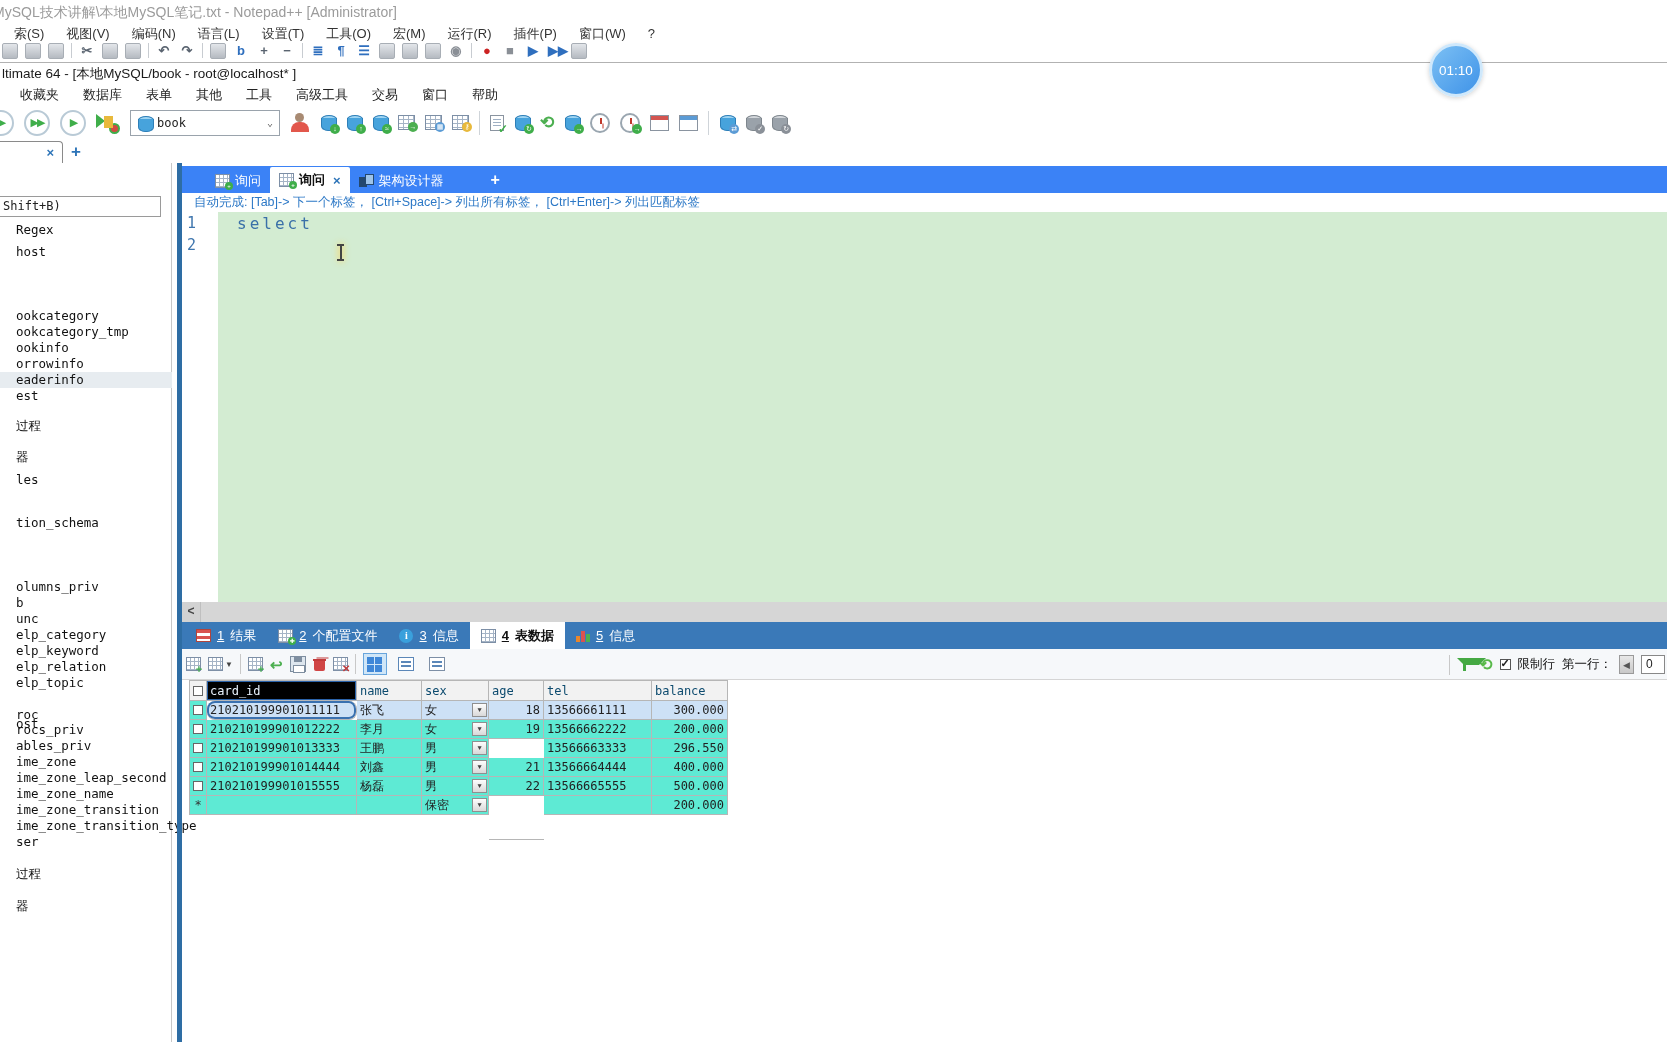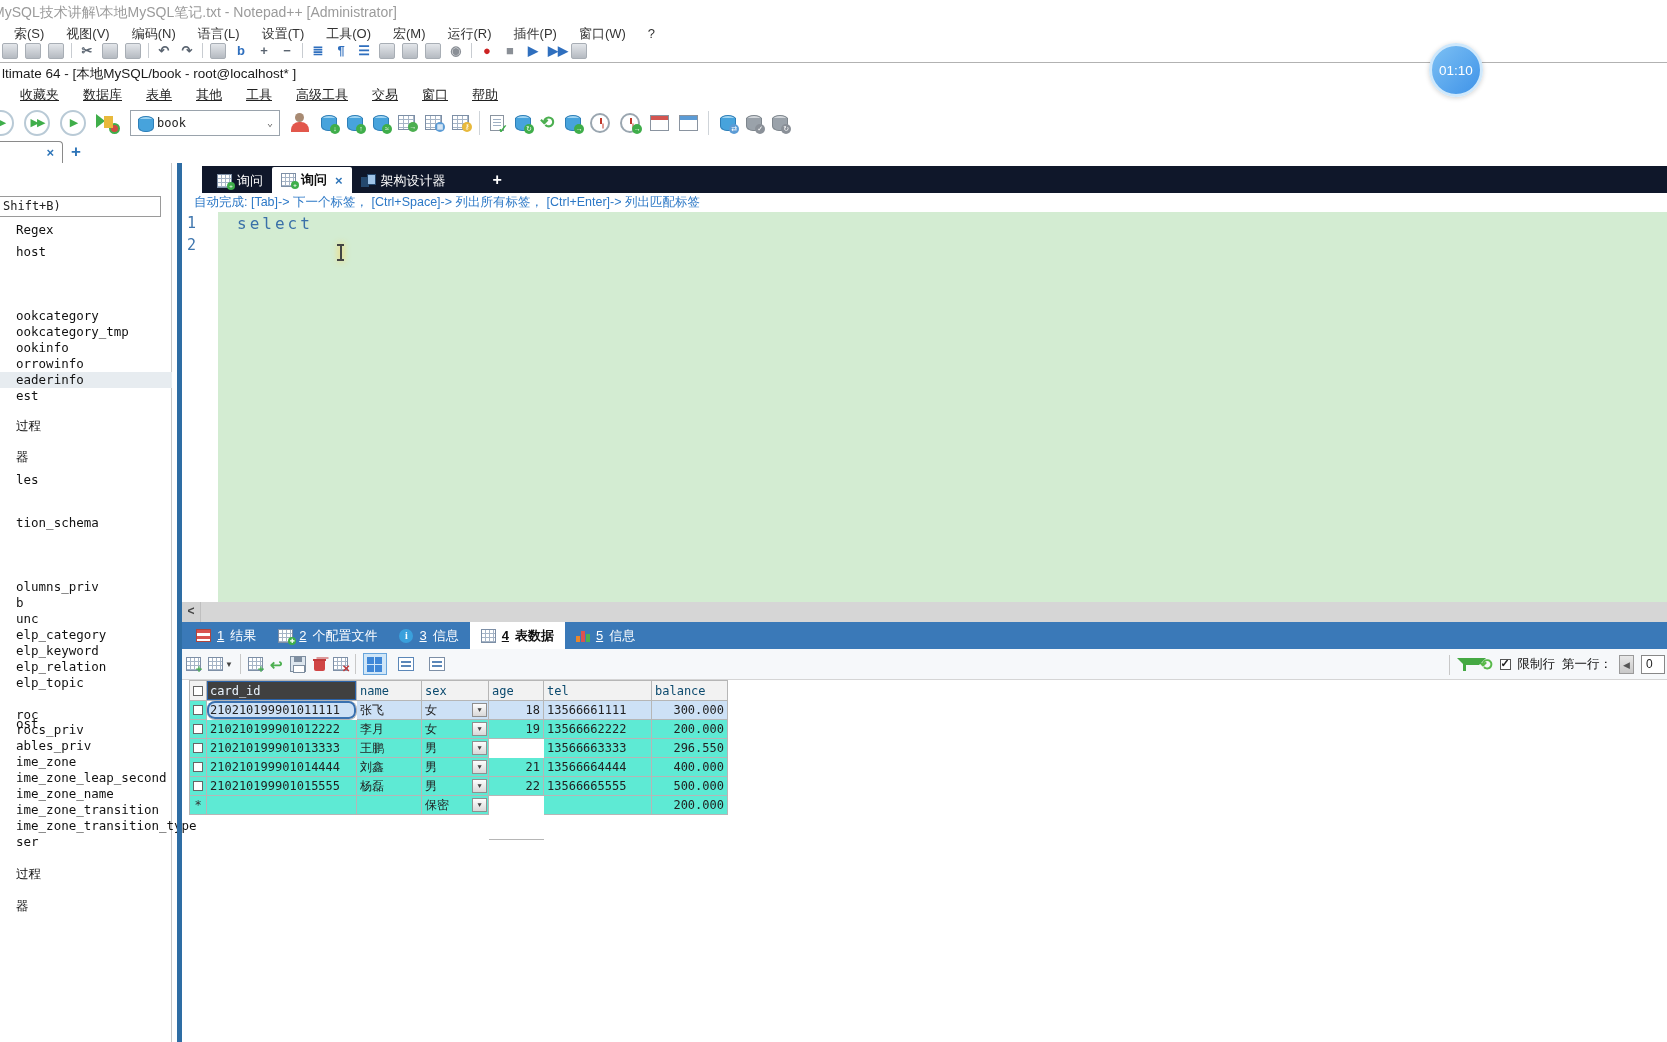--- a/index.html
+++ b/index.html
@@ -20,21 +20,21 @@
   .ni { width:16px; height:16px; border-radius:2px; background:linear-gradient(#e3e6ea,#b5bac1); border:1px solid #a8aeb5; flex:none; }
   .ni.t { background:none; border:none; font-size:13px; line-height:15px; text-align:center; color:#5a6470; font-weight:bold; }
   .ni.blue { color:#2f6fbe; }
   .ni.red { color:#cc2222; }
   .ni.gray { color:#8a8f96; }
   .nsep { width:1px; height:15px; background:#c8ccd1; flex:none; }
 
   
   .sy-edge { left:0; top:62px; right:0; height:1px; background:#b2b2b2; }
   .sy-title { left:2px; top:63px; height:21px; line-height:21px; font-size:13.5px; color:#1a1a1a; white-space:nowrap; }
-  .sy-menu { left:8px; top:84px; height:21px; display:flex; font-size:13px; color:#222;text-decoration:underline; }
+  .sy-menu { left:8px; top:84px; height:21px; display:flex; font-size:13px; color:#222; }
   .sy-menu .mi { padding:0 12px; line-height:21px; }
   .sy-toolbar { left:0; top:105px; height:35px; display:flex; align-items:center; gap:10px; padding-left:0; }
   .cirbtn { width:26px; height:26px; border-radius:50%; border:2px solid #b9cad6; color:#3fae4a; font-size:11px; display:flex; align-items:center; justify-content:center; background:#fff; flex:none; letter-spacing:-2px; }
   .tsep { width:1px; height:24px; background:#cfd4d9; flex:none; }
   .db-select { width:150px; height:26px; border:1px solid #9aa3ac; background:#fff; display:flex; align-items:center; gap:6px; padding:0 6px; font-family:"DejaVu Sans Mono",monospace; font-size:12px; flex:none; }
   .db-select .chev { margin-left:auto; color:#555; font-size:10px; }
   .cyl { position:relative; width:16px; height:16px; flex:none; }
   .cyl::before { content:""; position:absolute; left:1px; top:0; width:14px; height:6px; border-radius:50%; background:#9ed4f2; border:1px solid #2e7fb8; }
   .cyl::after { content:""; position:absolute; left:1px; top:3px; width:14px; height:12px; border-radius:0 0 7px 7px / 0 0 5px 5px; background:#47a3dc; border:1px solid #2e7fb8; border-top:none; }
   .cyl.gray::before { background:#d2d6da; border-color:#7e868d; }
@@ -67,21 +67,21 @@
   
   .sidebar { left:0; top:163px; width:172px; bottom:0; background:#fff; border-right:1px solid #c8c8c8; }
   .sb-filter { left:-40px; top:196px; width:201px; height:21px; border:1px solid #9a9a9a; background:#fff; font-family:"DejaVu Sans Mono",monospace; font-size:12px; line-height:19px; padding-left:42px; color:#222; }
   .sb-item { position:absolute; left:0; width:172px; height:16px; font-family:"DejaVu Sans Mono",monospace; font-size:12.5px; line-height:16px; color:#111; white-space:nowrap; padding-left:16px; }
   .sb-item.sel { background:#e7ecf0; }
 
   
   .splitter { left:177px; top:163px; width:5px; bottom:0; background:#2e6da4; }
 
   
-  .qtabbar { left:182px; top:166px; right:0; height:27px; background:#0f172a; display:flex; align-items:flex-end; padding-left:6px;margin-left:20px; }
+  .qtabbar { left:182px; top:166px; right:0; height:27px; background:#3b82f6; display:flex; align-items:flex-end; padding-left:24px; }
   .qtab { height:24px; display:flex; align-items:center; gap:5px; padding:0 9px; color:#fff; font-size:13px; }
   .qtab.active { background:#fff; height:26px; color:#111; font-weight:bold; border-radius:2px 2px 0 0; }
   .qtab .x { color:#2d74b8; font-weight:bold; margin-left:3px; }
   .qadd { color:#fff; font-size:16px; font-weight:bold; padding:0 10px; margin-left:28px; align-self:center; }
   .schico { position:relative; width:15px; height:14px; flex:none; }
   .schico::before { content:""; position:absolute; left:0; top:3px; width:8px; height:10px; background:#24486e; }
   .schico::after { content:""; position:absolute; right:0; top:0; width:7px; height:9px; background:#9fc4e8; border:1px solid #24486e; }
   .mini-tbl { width:15px; height:14px; border:1px solid #7d8fa6; background:
       repeating-linear-gradient(to right, transparent 0 3px, #a5b4c6 3px 4px),
       repeating-linear-gradient(to bottom, transparent 0 3px, #a5b4c6 3px 4px), #fff; position:relative; flex:none; }
@@ -127,21 +127,21 @@
   .rt-label { font-size:12.5px; color:#111; white-space:nowrap; }
   .arrbtn { width:15px; height:19px; background:linear-gradient(#e8e8e8,#c8c8c8); border:1px solid #9a9a9a; color:#555; font-size:9px; display:flex; align-items:center; justify-content:center; flex:none; }
   .valbox { width:24px; height:19px; border:1px solid #888; background:#fff; font-size:12px; padding-left:4px; line-height:17px; }
 
   
   .grid { left:189px; top:680px; width:539px; border-top:1px solid #b6b6b6; border-left:1px solid #b6b6b6; font-family:"DejaVu Sans Mono",monospace; font-size:12px; }
   .gr { display:flex; height:19px; }
   .gr.hdr { height:20px; }
   .gc { border-right:1px solid #b6b6b6; border-bottom:1px solid #b6b6b6; display:flex; align-items:center; padding:0 3px; white-space:nowrap; overflow:hidden; background:#5eead4; }
   .hdr .gc { background:#f2f2f2; color:#0c4a6e; }
-  .hdr .gc.selcol { background:#404040; color:#eaf4fe; box-shadow:inset 0 0 0 1px #2a62a8; }
+  .hdr .gc.selcol { background:#000000; color:#eaf4fe; box-shadow:inset 0 0 0 1px #2a62a8; }
   .w-ch { width:17px; justify-content:center; padding:0; }
   .w-card { width:150px; }
   .w-name { width:65px; }
   .w-sex { width:67px; padding-right:1px; }
   .w-sex .dd { margin-left:auto; }
   .w-age { width:55px; justify-content:flex-end; }
   .w-tel { width:108px; }
   .w-bal { width:76px; justify-content:flex-end; }
   .gr.sel .gc:not(.w-ch) { background:#cde1f6; }
   .gc.focus { box-shadow:inset 0 0 0 2px #3a71b0;border-radius:8px; }

